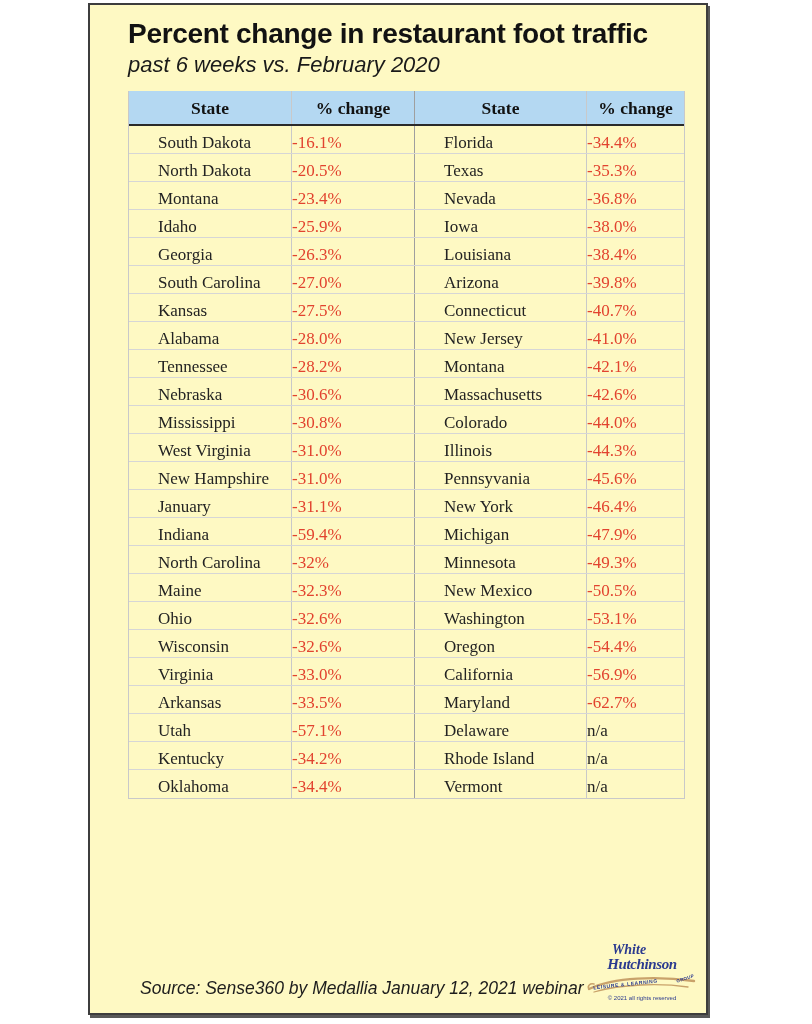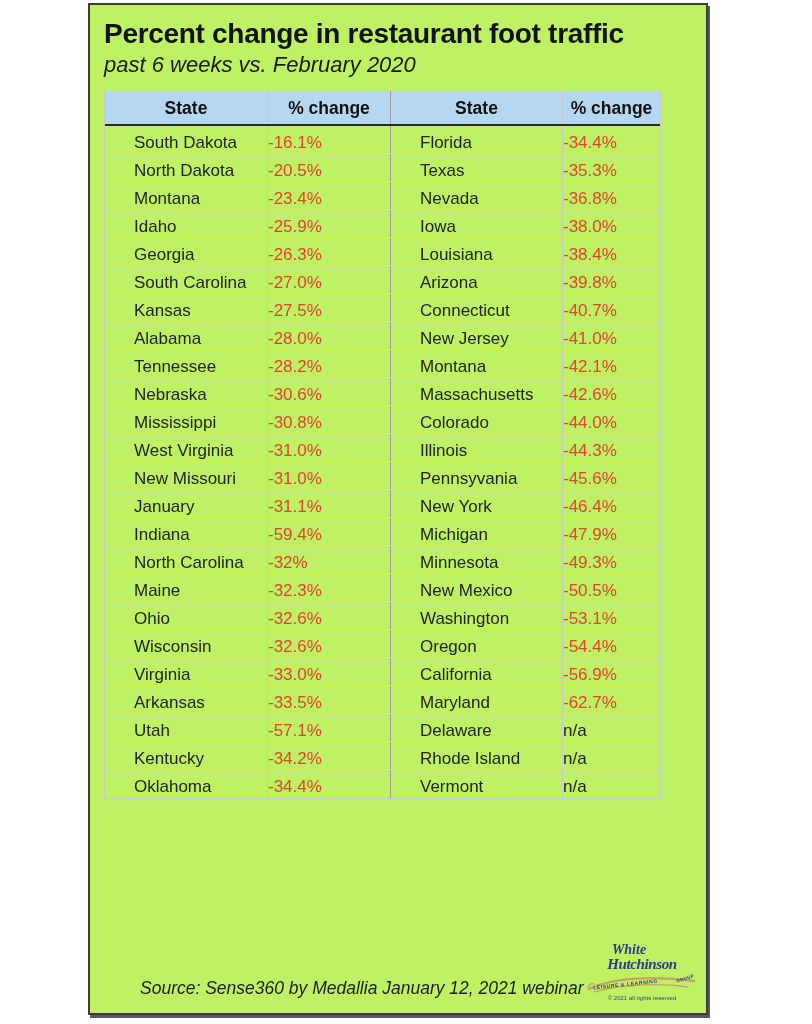--- a/index.html
+++ b/index.html
@@ -16,37 +16,38 @@
   html, body { margin: 0; padding: 0; }
   body {
     width: 812px; height: 1024px; position: relative;
     background: #ffffff;
     font-family: "Liberation Sans", sans-serif;
     color: var(--ink);
   }
   .card {
     position: absolute; left: 88px; top: 3px;
     width: 620px; height: 1012px;
-    background: #bef264;
+    background: #fef9c3;
     border: 2px solid var(--frame);
     box-shadow: 2px 3px 0 rgba(60,60,60,0.85);
-    padding: 12px 0 0 14px;
+    padding: 12px 0 0 38px;
   }
   h1.title {
     margin: 0; font-size: 28px; line-height: 34px;
     font-weight: bold; color: var(--ink); letter-spacing: -0.3px;
   }
   h2.subtitle {
     margin: 0; font-size: 22px; line-height: 28px;
     font-weight: normal; font-style: italic; color: #1a1a1a;
   }
   .table {
     margin-top: 12px; width: 557px;
     border: 1px solid var(--grid-light);
     border-top: none;
+    font-family: Liberation Serif, serif;
   }
   .thead, .trow {
     display: grid;
     grid-template-columns: 162px 123px 172px 98px;
   }
   .thead {
     background: var(--header-bg);
     border-bottom: 2px solid #2a2a2a;
     height: 35px; line-height: 35px;
   }
@@ -174,21 +175,21 @@
           <div class="cell state">Colorado</div>
           <div class="cell change neg">-44.0%</div>
         </div>
         <div class="trow">
           <div class="cell state">West Virginia</div>
           <div class="cell change neg">-31.0%</div>
           <div class="cell state">Illinois</div>
           <div class="cell change neg">-44.3%</div>
         </div>
         <div class="trow">
-          <div class="cell state">New Missouri</div>
+          <div class="cell state">New Hampshire</div>
           <div class="cell change neg">-31.0%</div>
           <div class="cell state">Pennsyvania</div>
           <div class="cell change neg">-45.6%</div>
         </div>
         <div class="trow">
           <div class="cell state">January</div>
           <div class="cell change neg">-31.1%</div>
           <div class="cell state">New York</div>
           <div class="cell change neg">-46.4%</div>
         </div>

